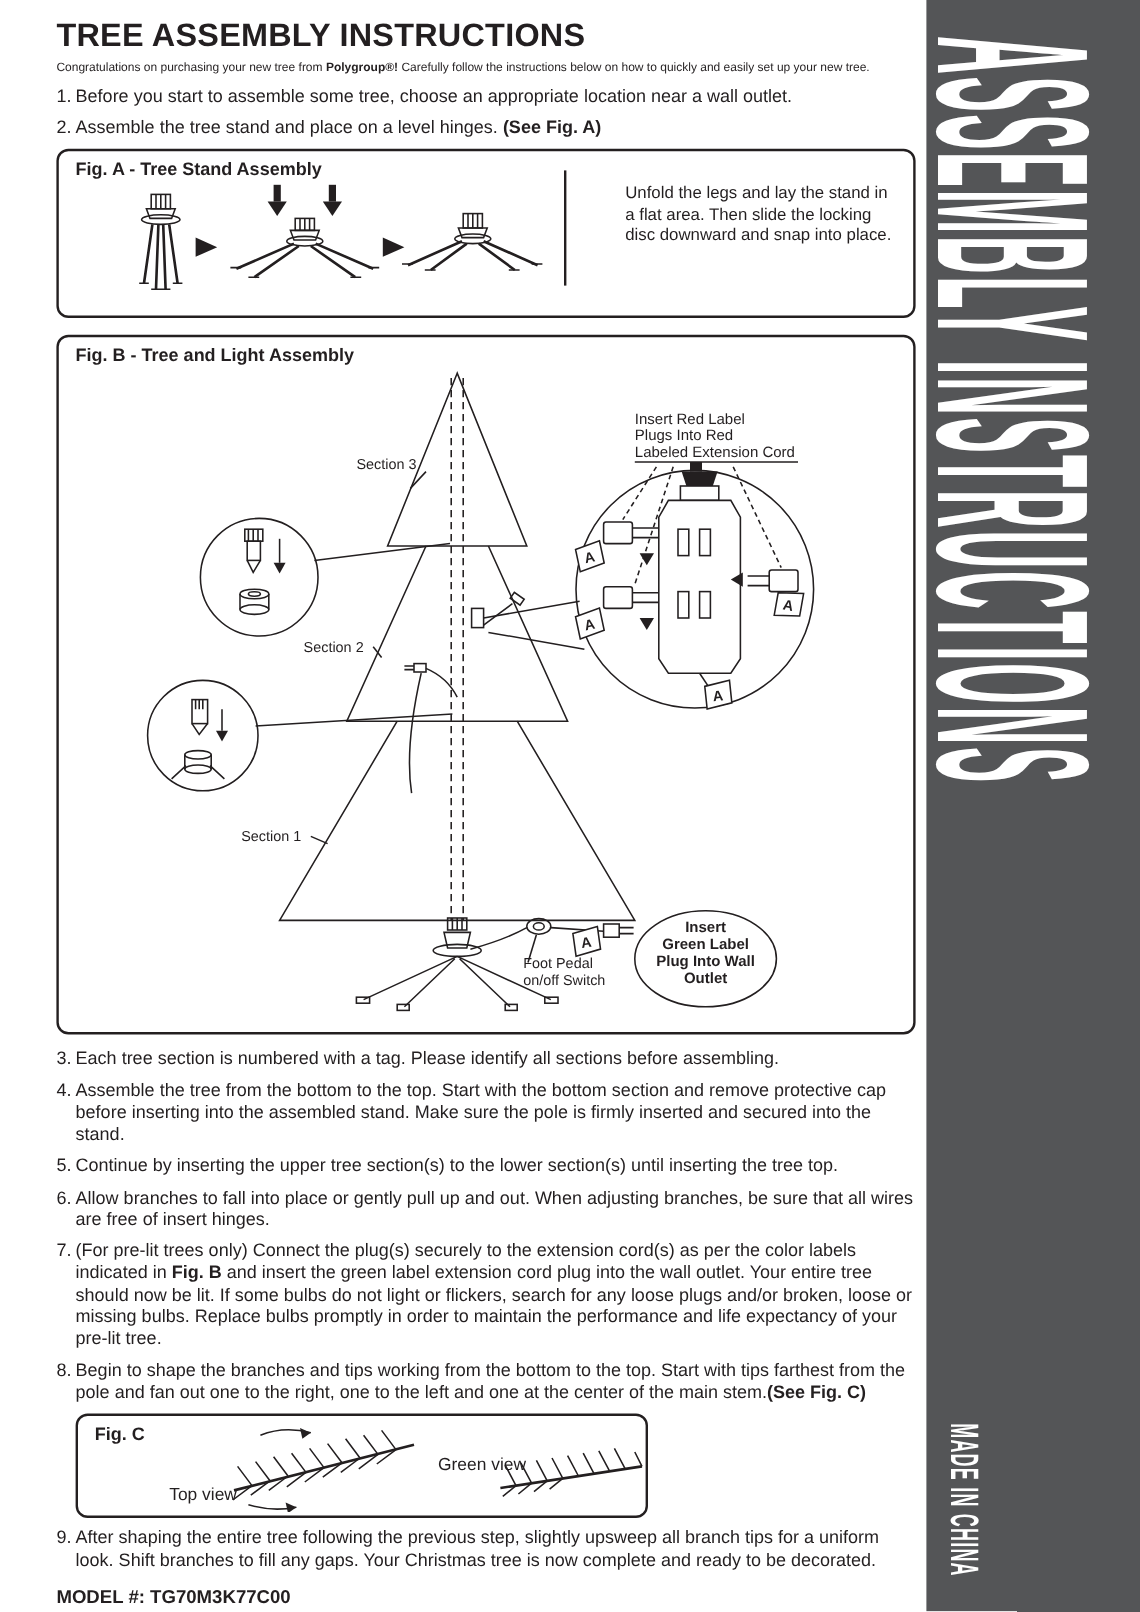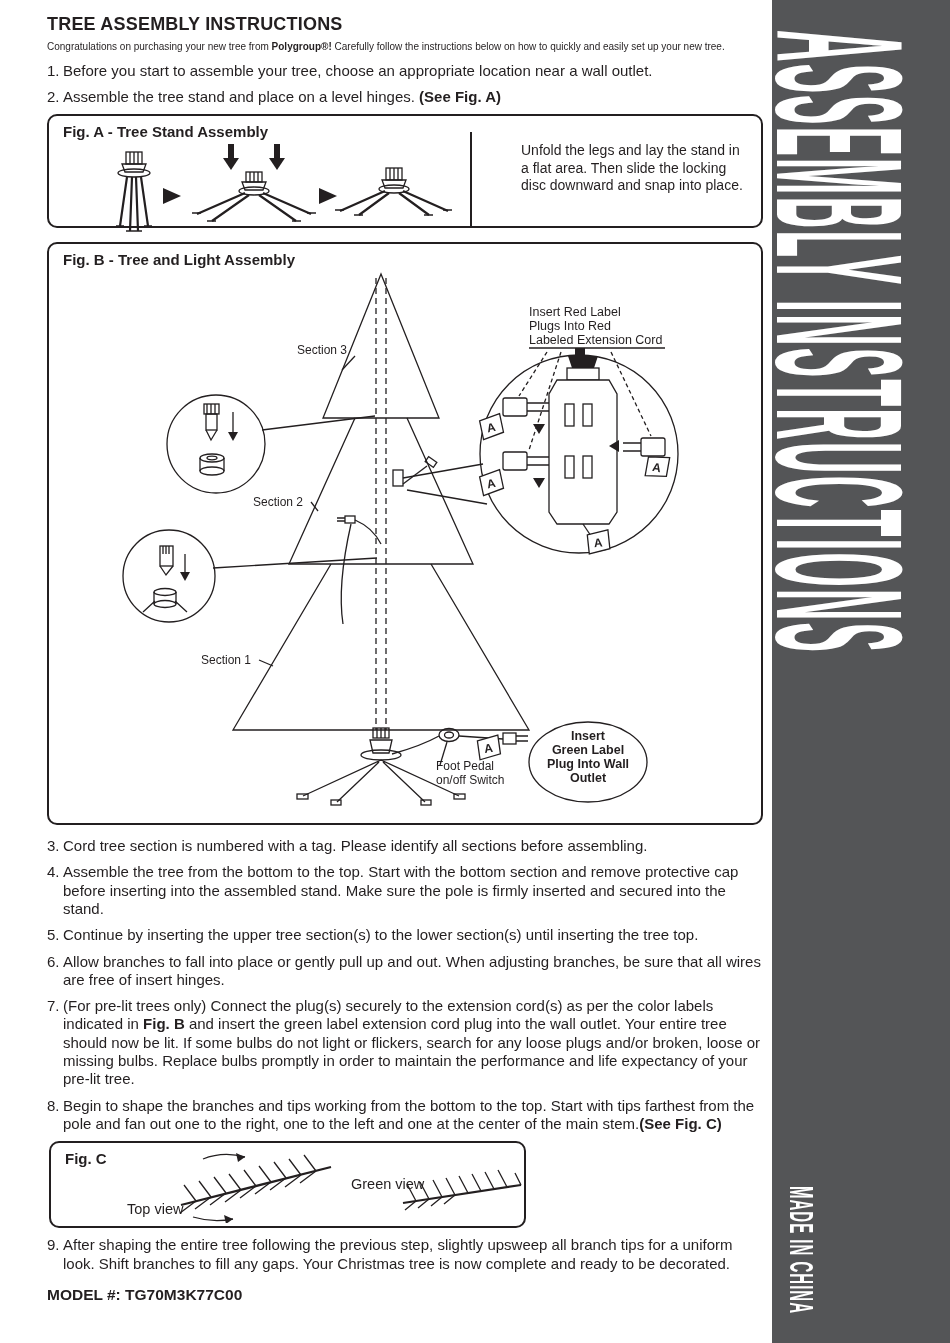--- a/index.html
+++ b/index.html
@@ -21,35 +21,35 @@
     transform-origin:left top;
   }
   .made-in {
     position:absolute; top:1186px; left:47px; color:#fff;
     font-size:15px; font-weight:bold; letter-spacing:1px; line-height:1;
     white-space:nowrap; transform:rotate(90deg) scale(1,2.2);
     transform-origin:left top;
   }
   
   .content { position:absolute; left:47px; top:14px; width:716px; }
-  h1.title { font-size:18px; font-weight:bold; letter-spacing:.2px; margin-bottom:6px; }
+  h1.title { font-size:27px; font-weight:bold; letter-spacing:.2px; margin-bottom:6px; }
   .intro { font-size:10px; line-height:1.25; margin-bottom:8px; }
   .step { display:flex; font-size:15px; line-height:1.22; margin-bottom:8px; }
   .step-num { flex:0 0 16px; }
   .step-text { flex:1; }
   .b { font-weight:bold; }
   
   .figure { position:relative; border:2px solid #231f20; border-radius:10px; background:#fff; }
   .fig-title { position:absolute; left:14px; top:7px; font-size:15px; font-weight:bold; }
-  #fig-a { height:114px; margin-top:2px; margin-bottom:14px; }
+  #fig-a { height:141px; margin-top:2px; margin-bottom:14px; }
   #fig-a svg.stands { position:absolute; left:10px; top:22px; }
   #fig-a .divider { position:absolute; left:421px; top:16px; width:2px; height:96px; background:#231f20; }
   #fig-b { height:583px; margin-bottom:12px; }
   #fig-b svg.tree { position:absolute; left:2px; top:24px; }
-  #fig-c { width:477px; height:87px; margin-left:2px; margin-bottom:8px; }
+  #fig-c { width:477px; height:87px; margin-left:16px; margin-bottom:8px; }
   .fig-a-caption { position:absolute; left:472px; top:26px; width:230px; font-size:14px; line-height:1.25; }
   .view-label { position:absolute; font-size:14.5px; }
   #top-view-label { left:76px; top:58px; }
   #side-view-label { left:300px; top:33px; }
   #branch-top { position:absolute; left:122px; top:6px; }
   #branch-side { position:absolute; left:346px; top:16px; }
   .model { font-size:15.5px; font-weight:bold; margin-top:13px; }
   
   svg .ln { stroke:#231f20; fill:none; stroke-width:1.3; }
   svg .thick { stroke:#231f20; fill:none; stroke-width:2.2; }
@@ -68,21 +68,21 @@
   </aside>
 
   <main class="content">
 
     <h1 class="title">TREE ASSEMBLY INSTRUCTIONS</h1>
 
     <p class="intro"><span>Congratulations on purchasing your new tree from </span><span class="b">Polygroup®!</span><span> Carefully follow the instructions below on how to quickly and easily set up your new tree.</span></p>
 
     <div class="step">
       <span class="step-num">1.</span>
-      <span class="step-text"><span>Before you start to assemble your tree, choose an appropriate location near a wall outlet.</span></span>
+      <span class="step-text"><span>Before you start to assemble some tree, choose an appropriate location near a wall outlet.</span></span>
     </div>
     <div class="step">
       <span class="step-num">2.</span>
       <span class="step-text"><span>Assemble the tree stand and place on a level hinges.  </span><span class="b">(See Fig. A)</span></span>
     </div>
 
     <section class="figure" id="fig-a">
       <div class="fig-title">Fig. A - Tree Stand Assembly</div>
       <svg class="stands" width="405" height="102" viewBox="0 0 405 102">
 
@@ -269,21 +269,21 @@
           <text x="537" y="472" font-size="12.5" font-weight="bold" text-anchor="middle">Insert</text>
           <text x="537" y="486" font-size="12.5" font-weight="bold" text-anchor="middle">Green Label</text>
           <text x="537" y="500" font-size="12.5" font-weight="bold" text-anchor="middle">Plug Into Wall</text>
           <text x="537" y="514" font-size="12.5" font-weight="bold" text-anchor="middle">Outlet</text>
         </g>
       </svg>
     </section>
 
     <div class="step">
       <span class="step-num">3.</span>
-      <span class="step-text"><span>Cord tree section is numbered with a tag. Please identify all sections before assembling.</span></span>
+      <span class="step-text"><span>Each tree section is numbered with a tag. Please identify all sections before assembling.</span></span>
     </div>
     <div class="step">
       <span class="step-num">4.</span>
       <span class="step-text"><span>Assemble the tree from the bottom to the top. Start with the bottom section and remove protective cap before inserting into the assembled stand. Make sure the pole is firmly inserted and secured into the stand.</span></span>
     </div>
     <div class="step">
       <span class="step-num">5.</span>
       <span class="step-text"><span>Continue by inserting the upper tree section(s) to the lower section(s) until inserting the tree top.</span></span>
     </div>
     <div class="step">

